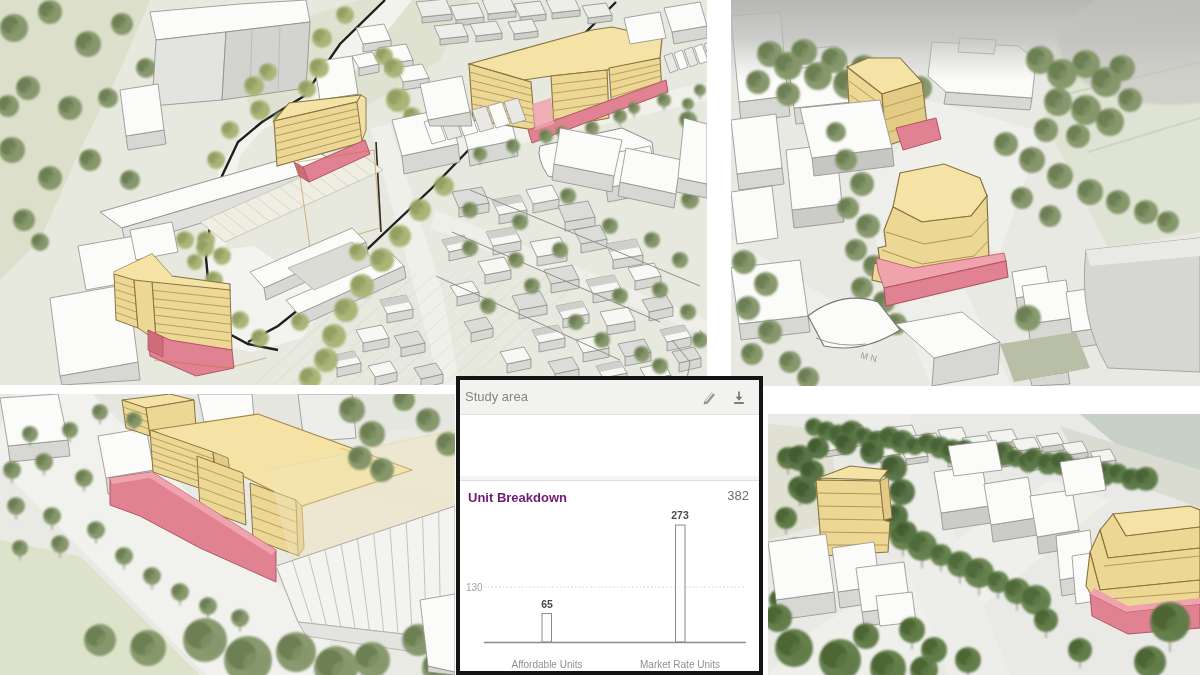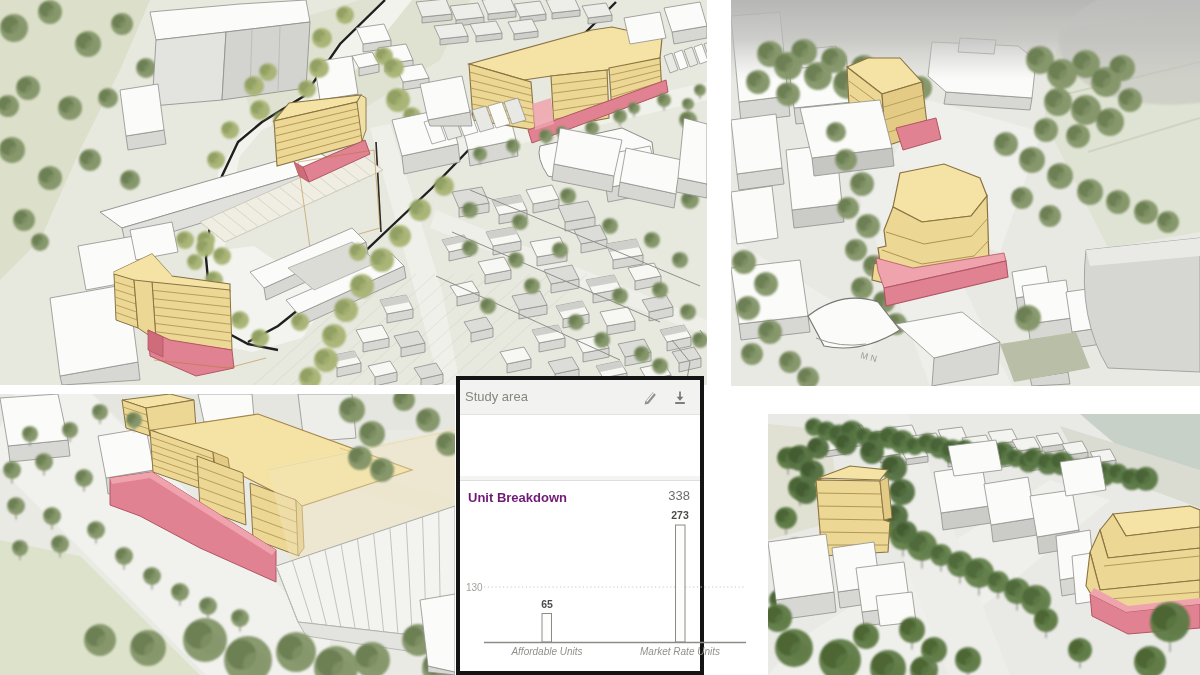--- a/index.html
+++ b/index.html
@@ -1,27 +1,27 @@
 <!DOCTYPE html>
 <html><head><meta charset="utf-8">
 <style>
 html,body{margin:0;padding:0;background:#fff;width:1200px;height:675px;overflow:hidden;}
 *{box-sizing:border-box;font-family:"Liberation Sans",sans-serif;}
 .stage{position:relative;width:1200px;height:675px;}
 .scenes{position:absolute;left:0;top:0;}
-.panel{position:absolute;left:456px;top:376px;width:248px;height:299px;background:#fff;border:4px solid #141414;}
+.panel{position:absolute;left:456px;top:376px;width:307px;height:299px;background:#fff;border:4px solid #141414;}
 .phead{position:relative;height:35px;background:#f2f2f0;border-bottom:1px solid #e3e3e1;}
 .ptitle{position:absolute;left:5px;top:9px;font-size:13px;color:#86867f;}
 .pic{position:absolute;top:10px;}
 .psep{position:absolute;left:0;top:96px;width:100%;height:5px;background:#f4f4f2;border-bottom:1px solid #dededc;}
 .prow{position:absolute;left:8px;right:10px;top:108px;height:18px;}
 .pbold{font-size:13px;font-weight:bold;color:#701a75;}
 .pnum{float:right;font-size:13px;color:#6d6d6b;}
 .chart{position:absolute;left:0px;top:120px;width:299px;height:165px;}
-.xlab{position:absolute;top:146px;font-size:10px;color:#90908c;width:110px;text-align:center;font-style:italic;}
+.xlab{position:absolute;top:159px;font-size:10px;color:#90908c;width:110px;text-align:center;}
 </style></head>
 <body>
 <div class="stage">
 <svg class="scenes" width="1200" height="675" viewBox="0 0 1200 675">
 <defs>
 <clipPath id="cTL">
           <rect x="0" y="0" width="707" height="385"></rect>
         </clipPath>
 <clipPath id="cTR">
           <rect x="731" y="0" width="469" height="386"></rect>
@@ -1464,21 +1464,21 @@
 
     <svg class="pic" style="right:12px" width="16" height="16" viewBox="0 0 16 16">
           <path d="M8 1.6 L8 7.4" stroke="#777774" stroke-width="1.7"></path>
           <path d="M4.6 6.8 L11.4 6.8 L8 10.8 Z" fill="#777774"></path>
           <path d="M3.2 13 L12.8 13" stroke="#777774" stroke-width="1.9"></path>
         </svg>
   </div>
 
   <div class="psep"></div>
 
-  <div class="prow"><span class="pbold">Unit Breakdown</span><span class="pnum">338</span></div>
+  <div class="prow"><span class="pbold">Unit Breakdown</span><span class="pnum">382</span></div>
 
   <div class="chart">
     <svg width="299" height="165" viewBox="0 0 299 165">
 
       <text x="6" y="90.5" font-size="10" fill="#a2a29e" font-family="Liberation Sans, sans-serif">130</text>
       <line x1="24" y1="87" x2="286" y2="87" stroke="#c6c6c3" stroke-width="1" stroke-dasharray="1.2,2.6"></line>
 
       <rect x="82" y="113.5" width="9.5" height="28.5" fill="#fdfdfc" stroke="#8b8b88" stroke-width="1"></rect>
       <text x="87" y="108" font-size="10.5" fill="#4c4c4a" text-anchor="middle" font-weight="bold" font-family="Liberation Sans, sans-serif">65</text>
 

